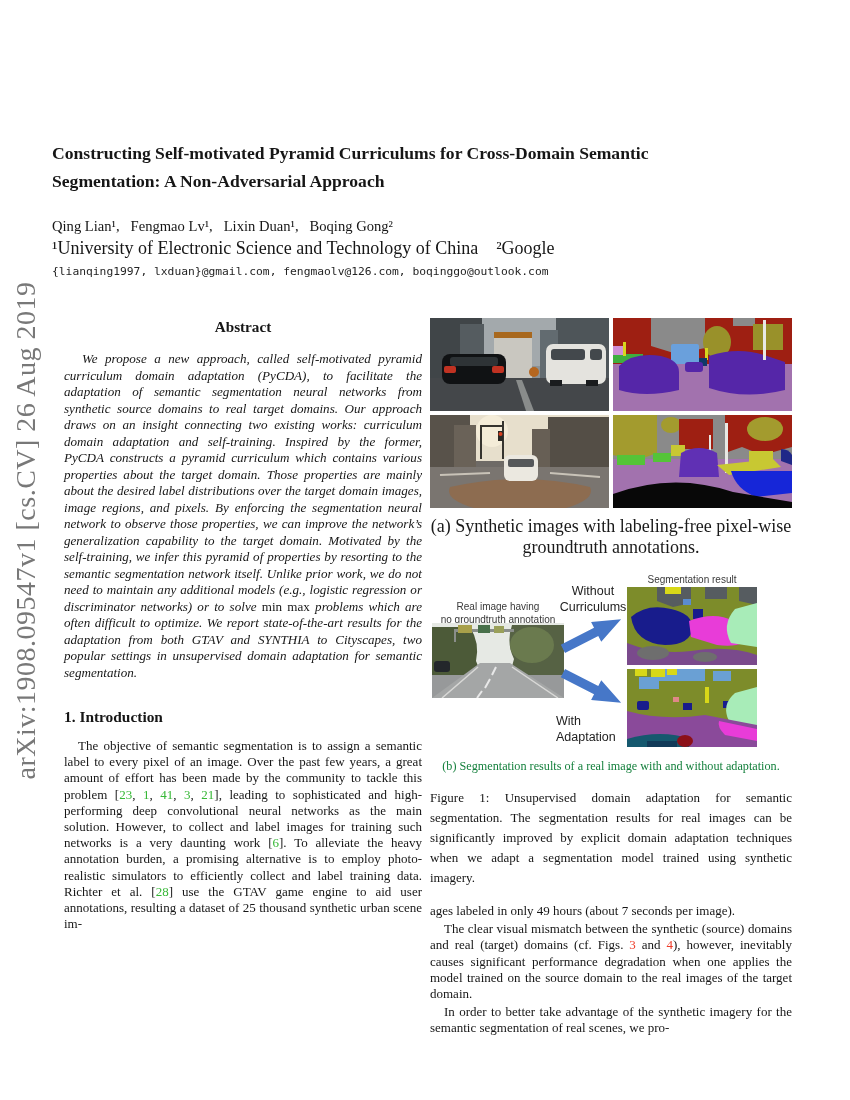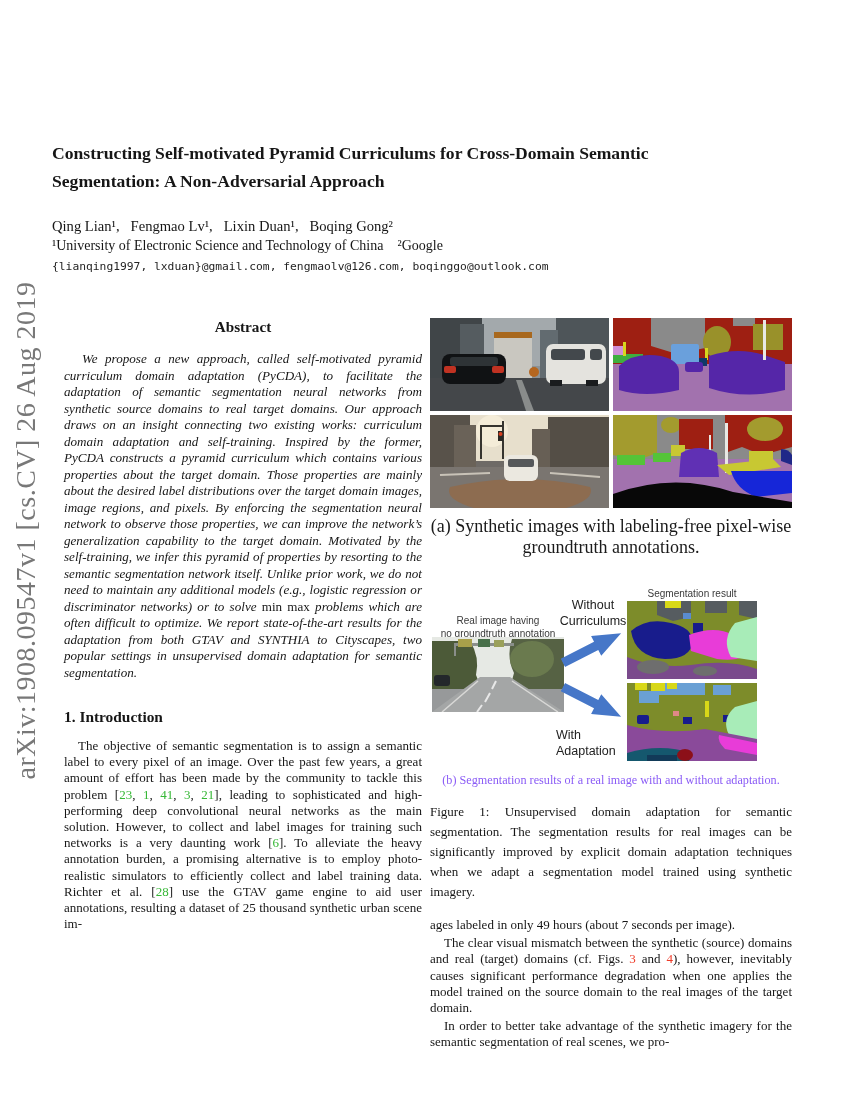--- a/index.html
+++ b/index.html
@@ -8,21 +8,21 @@
 
   
   .vertical-arxiv{position:absolute;left:10px;top:783px;width:505px;
     transform:rotate(-90deg);transform-origin:0 0;text-align:center;
     font-size:28px;color:#787878;letter-spacing:.5px;white-space:nowrap;}
 
   
   .title-block{position:absolute;left:52px;top:139px;width:732px;}
   .title{font-size:17.6px;font-weight:bold;line-height:1.6;}
   .authors{margin-top:23px;font-size:14.6px;white-space:pre-wrap;}
-  .affil{margin-top:3px;font-size:14px;white-space:pre-wrap;}
+  .affil{margin-top:3px;font-size:18px;white-space:pre-wrap;}
   .emails{margin-top:6px;font-family:"DejaVu Sans Mono",monospace;font-size:11.3px;color:#242424;}
 
   
   .col-left{position:absolute;left:64px;top:316px;width:358px;}
   .col-right{position:absolute;left:430px;top:318px;width:362px;}
 
   .abstract-h{text-align:center;font-weight:bold;font-size:15.2px;margin:2px 0 15px;}
   .abstract-p{font-style:italic;font-size:13.1px;line-height:16.5px;text-align:justify;
               text-indent:18px;margin:0;}
   .intro-h{font-weight:bold;font-size:15.4px;margin:27px 0 12px;}
@@ -33,35 +33,35 @@
   .ss-green{color:#35b735;}
   .ss-red{color:#ee3b28;}
   .ss-roman{font-style:normal;}
 
   
   .figa-grid{display:grid;grid-template-columns:179px 179px;grid-gap:4px;}
   .figa-grid svg{display:block;width:179px;height:93px;}
   .cap-small{font-size:18px;text-align:center;margin-top:8px;color:#1a1a1a;}
 
   
-  .figb{position:relative;height:174px;margin-top:32px;}
+  .figb{position:relative;height:174px;margin-top:18px;}
   .figb-label{position:absolute;font-family:"Liberation Sans",sans-serif;color:#3a3a3a;}
   .seg-result-label{top:-2px;left:197px;width:130px;text-align:center;font-size:10px;}
   .real-label{top:24px;left:-2px;width:140px;text-align:center;font-size:10px;white-space:pre-line;line-height:1.3;}
   .without-label{top:8px;left:126px;width:74px;text-align:center;font-size:12.5px;white-space:pre-line;color:#222;line-height:1.25;}
   .with-label{top:138px;left:126px;width:74px;text-align:left;font-size:12.5px;white-space:pre-line;color:#222;line-height:1.25;}
   .figb svg.img{position:absolute;display:block;}
   .real-img{left:2px;top:47px;width:132px;height:75px;}
   .seg-top{left:197px;top:11px;width:130px;height:78px;}
   .seg-bot{left:197px;top:93px;width:130px;height:78px;}
   .arrow{position:absolute;width:66px;height:28px;}
   .arrow-up{left:129px;top:44px;transform:rotate(-27deg);}
   .arrow-down{left:129px;top:98px;transform:rotate(27deg);}
 
-  .cap-b{font-size:12.2px;text-align:center;margin-top:9px;color:#8b5cf6;}
+  .cap-b{font-size:12.2px;text-align:center;margin-top:9px;color:#15803d;}
   .fig-main-cap{font-size:13px;line-height:20px;text-align:justify;margin:14px 0 0;}
 </style>
 </head>
 <body>
 
 <div id="page">
 
   <div class="vertical-arxiv">arXiv:1908.09547v1  [cs.CV]  26 Aug 2019</div>
 
   <div class="title-block">

